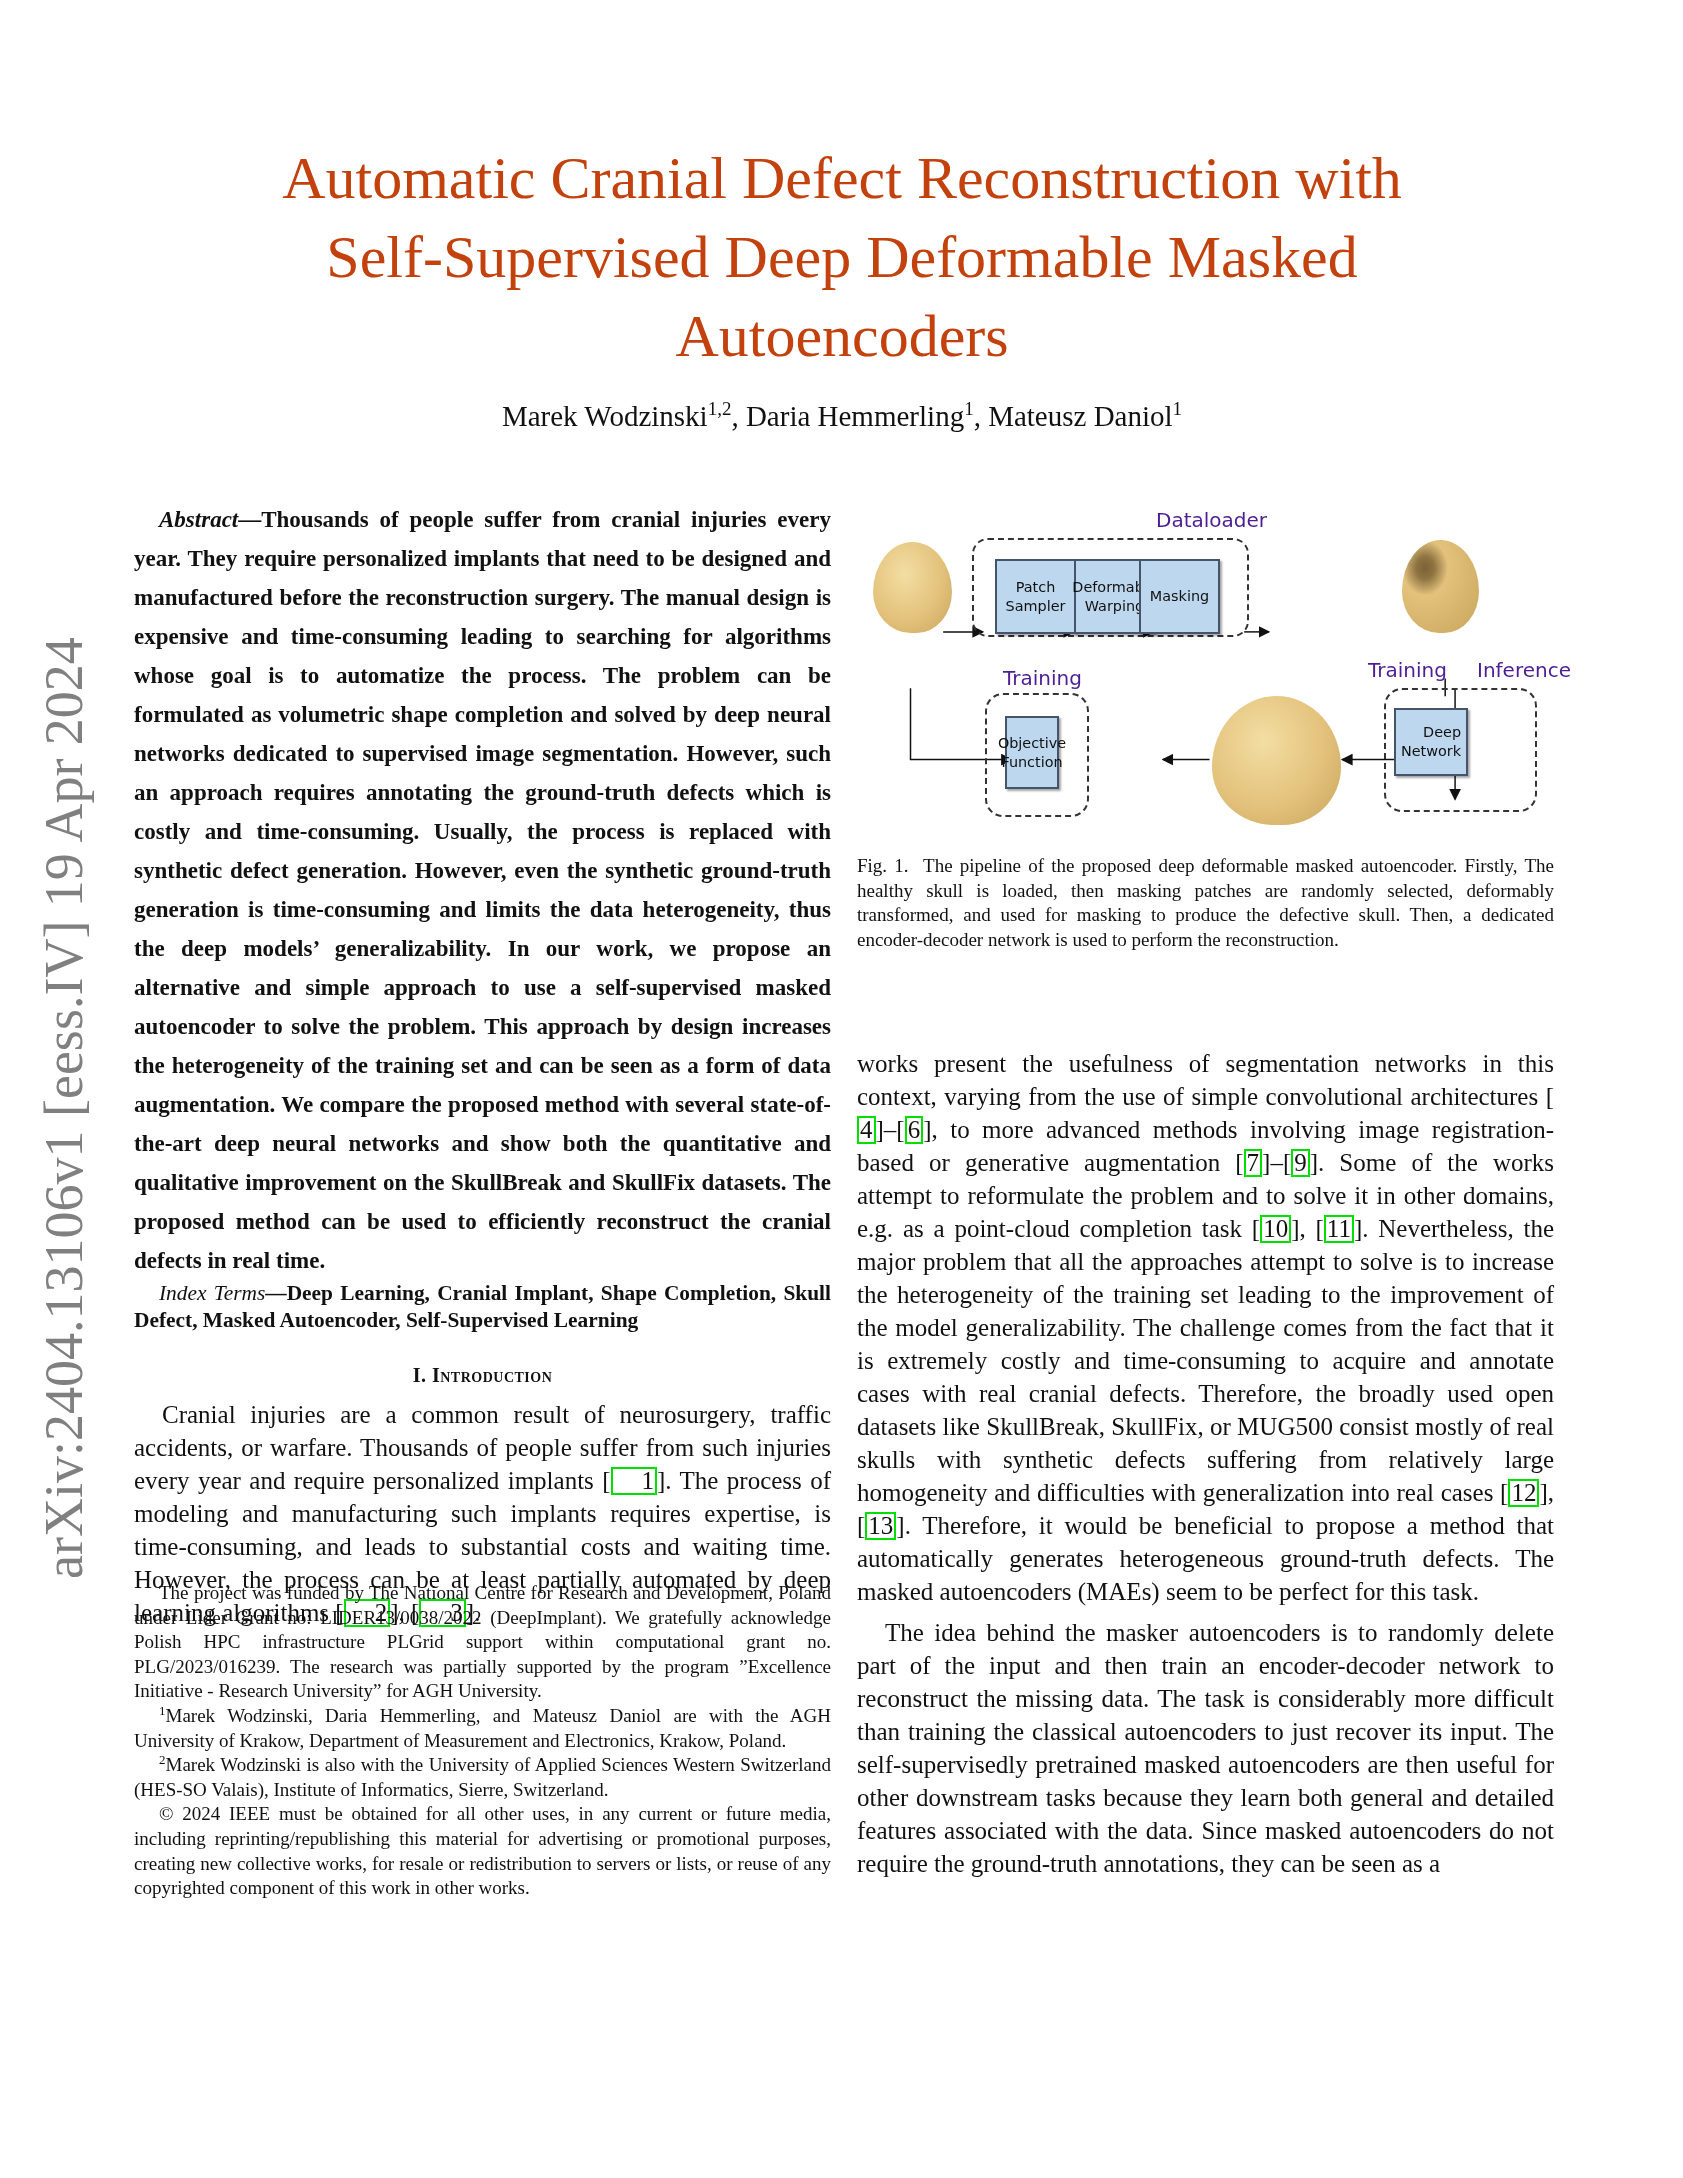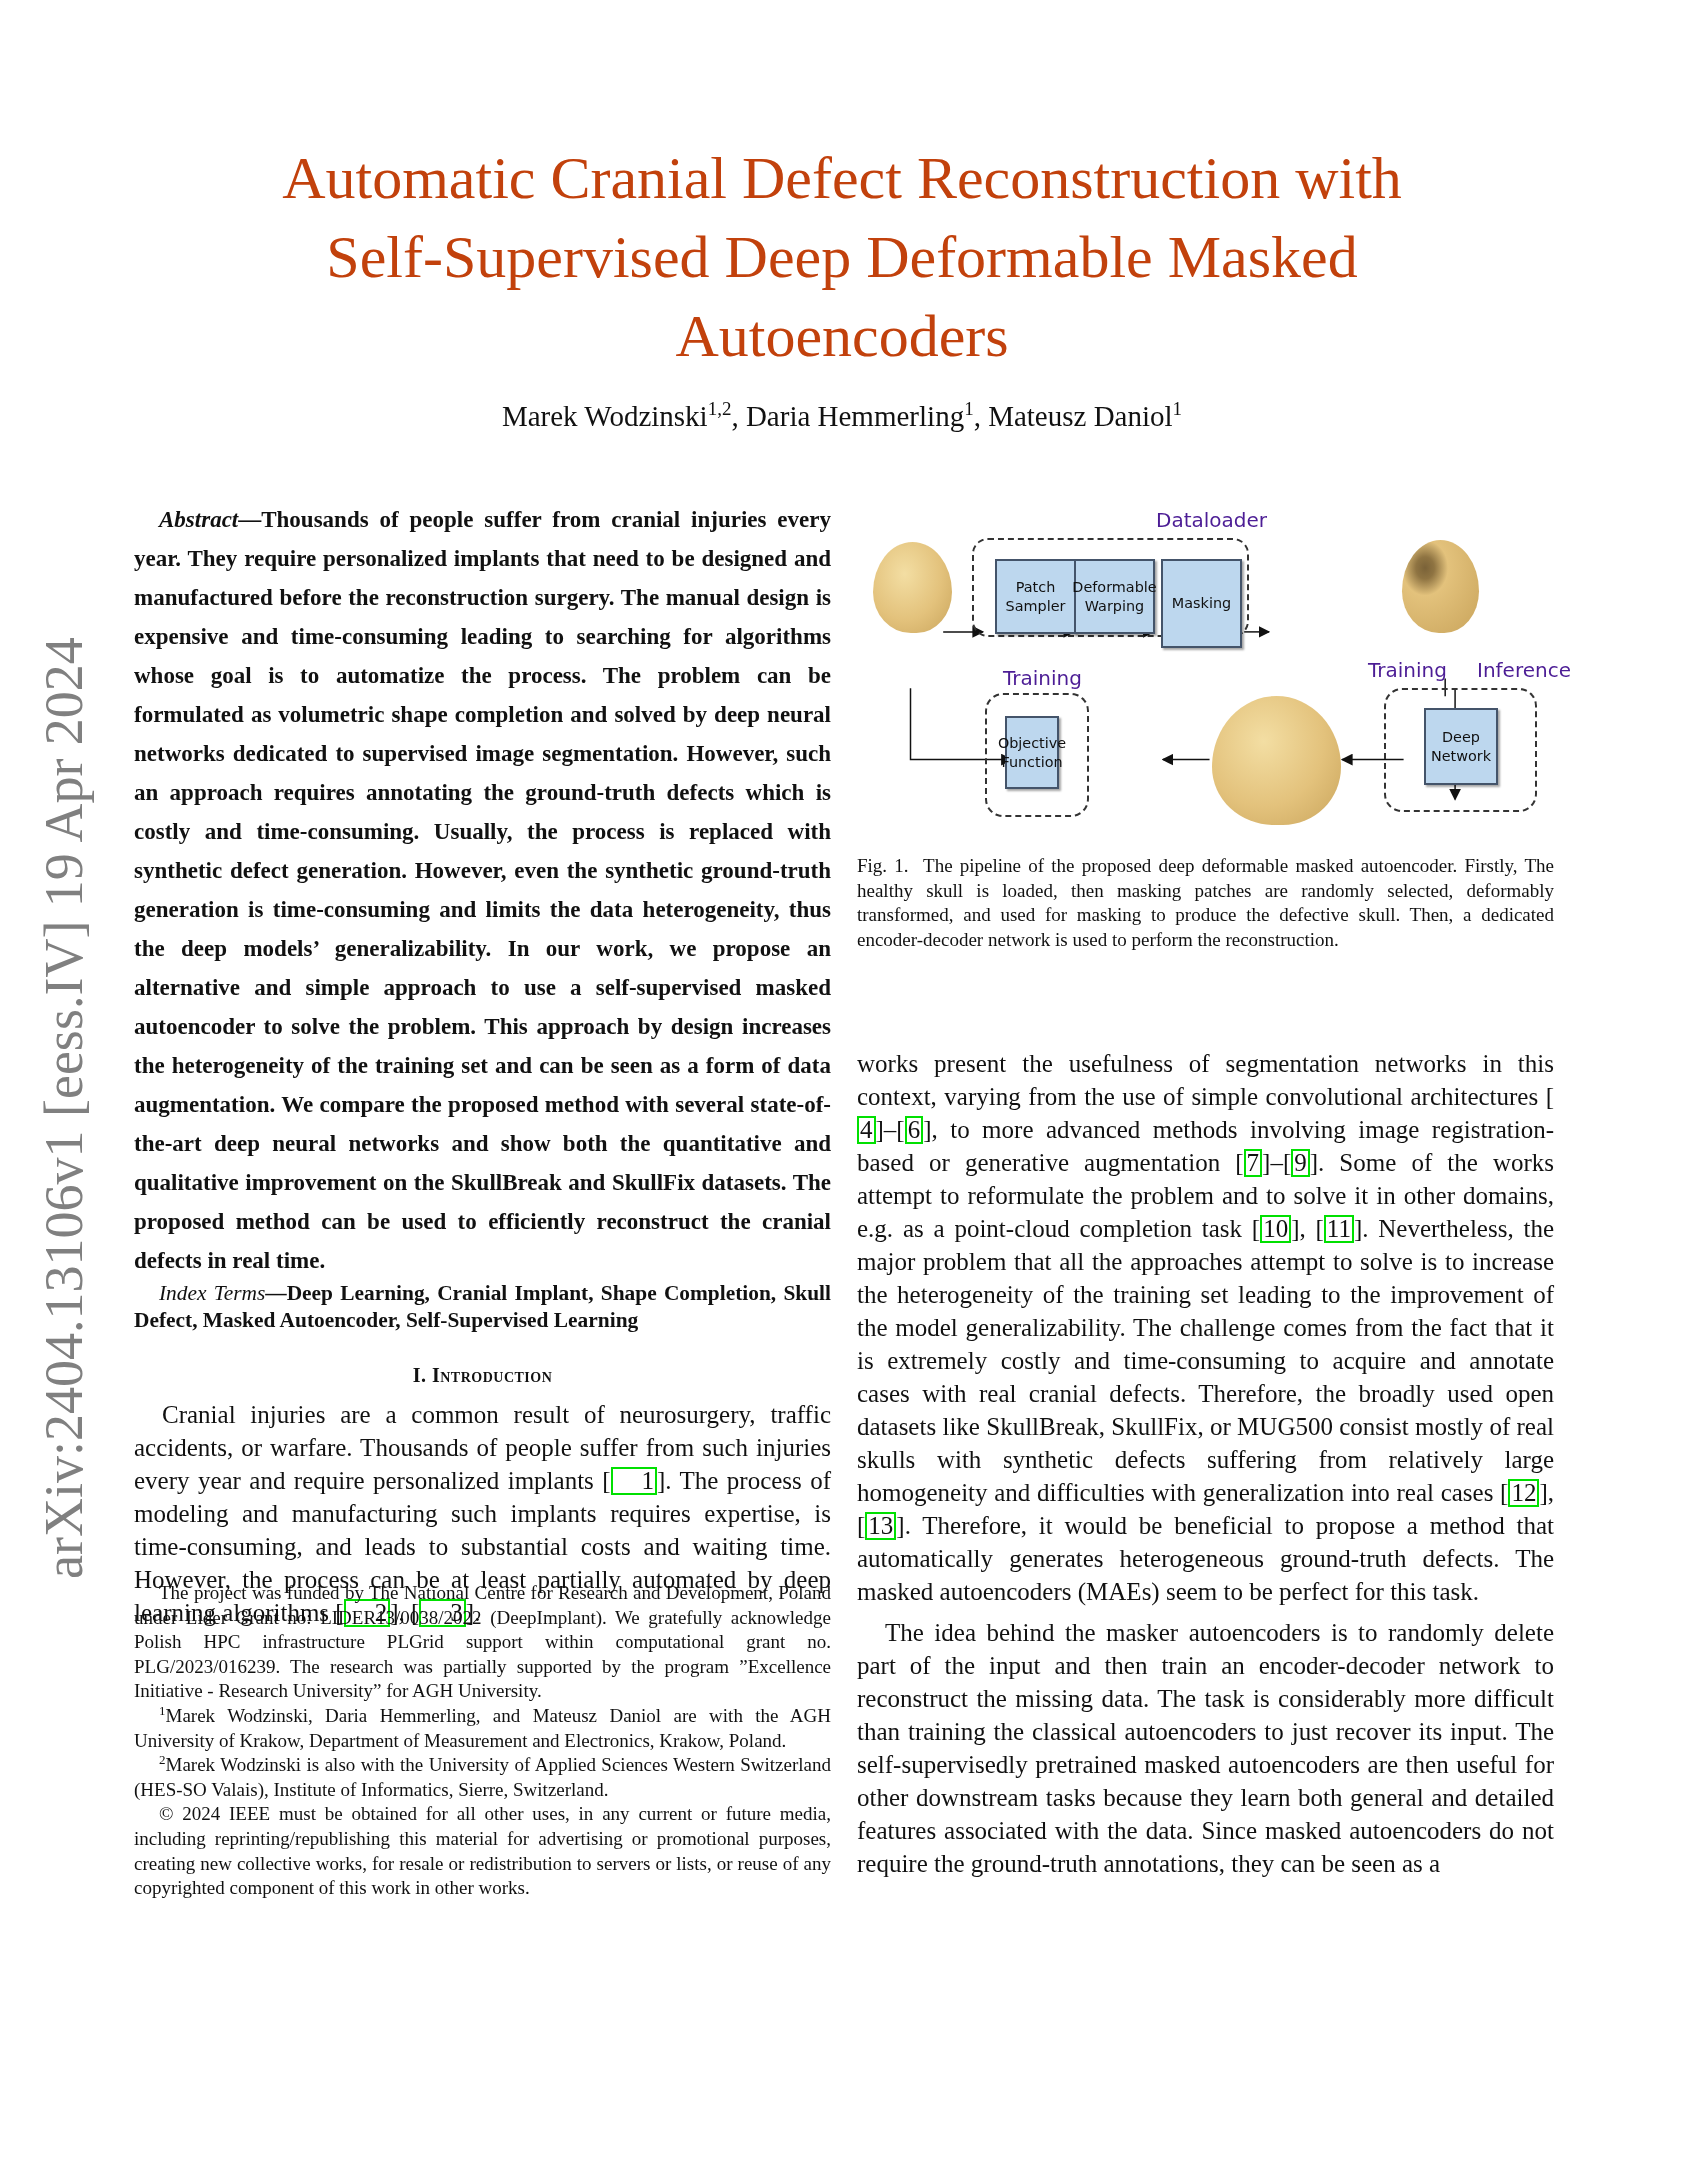--- a/index.html
+++ b/index.html
@@ -145,34 +145,34 @@
   <div class="skull" style="left:351px;top:196px;width:129px;height:129px;"></div>
 
   <div class="fig-label" style="left:295px;top:8px;">Dataloader</div>
   <div class="fig-dash" style="left:156px;top:38px;width:257px;height:99px;border-radius:16px;left:111px;width:277px;"></div>
   <div class="fig-box" style="left:134px;top:59px;width:81px;height:75px;">
       <span>Patch Sampler</span>
     </div>
   <div class="fig-box" style="left:213px;top:59px;width:81px;height:75px;">
       <span><span>Deformable</span><br><span>Warping</span></span>
     </div>
-  <div class="fig-box" style="left:300px;top:59px;width:81px;height:89px;">
+  <div class="fig-box" style="left:278px;top:59px;width:81px;height:75px;">
       <span>Masking</span>
     </div>
 
   <div class="fig-label" style="left:142px;top:166px;">Training</div>
   <div class="fig-dash" style="left:124px;top:193px;width:104px;height:124px;"></div>
   <div class="fig-box" style="left:144px;top:216px;width:54px;height:73px;">
       <span><span>Objective</span><br><span>Function</span></span>
     </div>
 
   <div class="fig-label" style="left:507px;top:158px;">Training</div>
   <div class="fig-label" style="left:616px;top:158px;">Inference</div>
   <div class="fig-dash" style="left:523px;top:188px;width:153px;height:124px;"></div>
-  <div class="fig-box" style="left:563px;top:208px;width:74px;height:77px;">
+  <div class="fig-box" style="left:533px;top:208px;width:74px;height:68px;text-align:right;">
       <span><span>Deep</span><br><span>Network</span></span>
     </div>
 </div>
 
 <p class="caption"><span>Fig. 1.</span>&nbsp;&nbsp;<span>The pipeline of the proposed deep deformable masked autoencoder. Firstly, The healthy skull is loaded, then masking patches are randomly selected, deformably transformed, and used for masking to produce the defective skull. Then, a dedicated encoder-decoder network is used to perform the reconstruction.</span></p>
 
 <div class="col-right body-text" style="top:1047px;">
   <p class="noindent"><span>works present the usefulness of segmentation networks in this context, varying from the use of simple convolutional architectures </span>[<a class="cite">4</a>]<span>–</span>[<a class="cite">6</a>]<span>, to more advanced methods involving image registration-based or generative augmentation </span>[<a class="cite">7</a>]<span>–</span>[<a class="cite">9</a>]<span>. Some of the works attempt to reformulate the problem and to solve it in other domains, e.g. as a point-cloud completion task </span>[<a class="cite">10</a>]<span>, </span>[<a class="cite">11</a>]<span>. Nevertheless, the major problem that all the approaches attempt to solve is to increase the heterogeneity of the training set leading to the improvement of the model generalizability. The challenge comes from the fact that it is extremely costly and time-consuming to acquire and annotate cases with real cranial defects. Therefore, the broadly used open datasets like SkullBreak, SkullFix, or MUG500 consist mostly of real skulls with synthetic defects suffering from relatively large homogeneity and difficulties with generalization into real cases </span>[<a class="cite">12</a>]<span>, </span>[<a class="cite">13</a>]<span>. Therefore, it would be beneficial to propose a method that automatically generates heterogeneous ground-truth defects. The masked autoencoders (MAEs) seem to be perfect for this task.</span></p>
   <p style="margin-top:8px;">The idea behind the masker autoencoders is to randomly delete part of the input and then train an encoder-decoder network to reconstruct the missing data. The task is considerably more difficult than training the classical autoencoders to just recover its input. The self-supervisedly pretrained masked autoencoders are then useful for other downstream tasks because they learn both general and detailed features associated with the data. Since masked autoencoders do not require the ground-truth annotations, they can be seen as a</p>
 </div>

